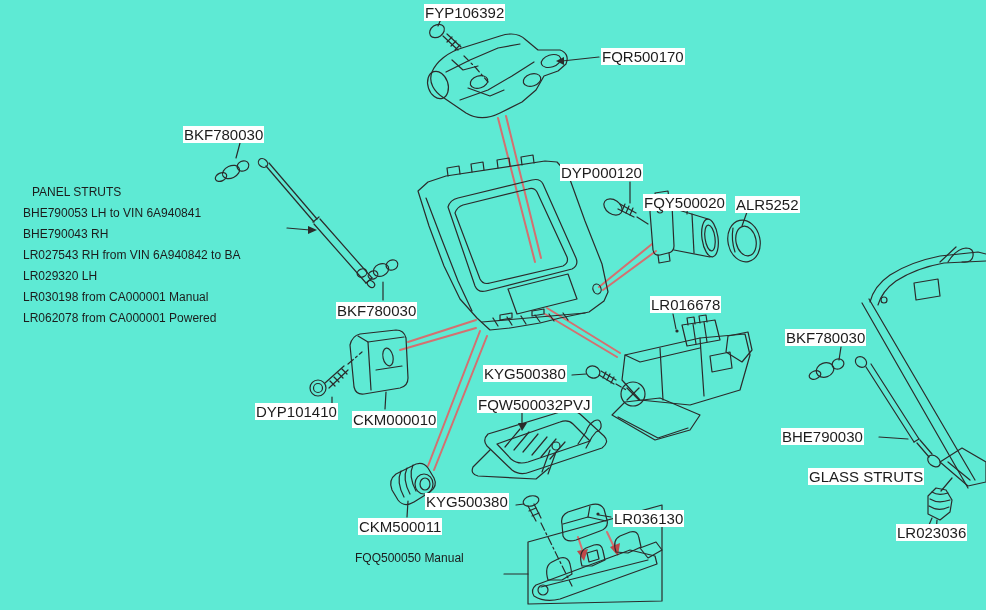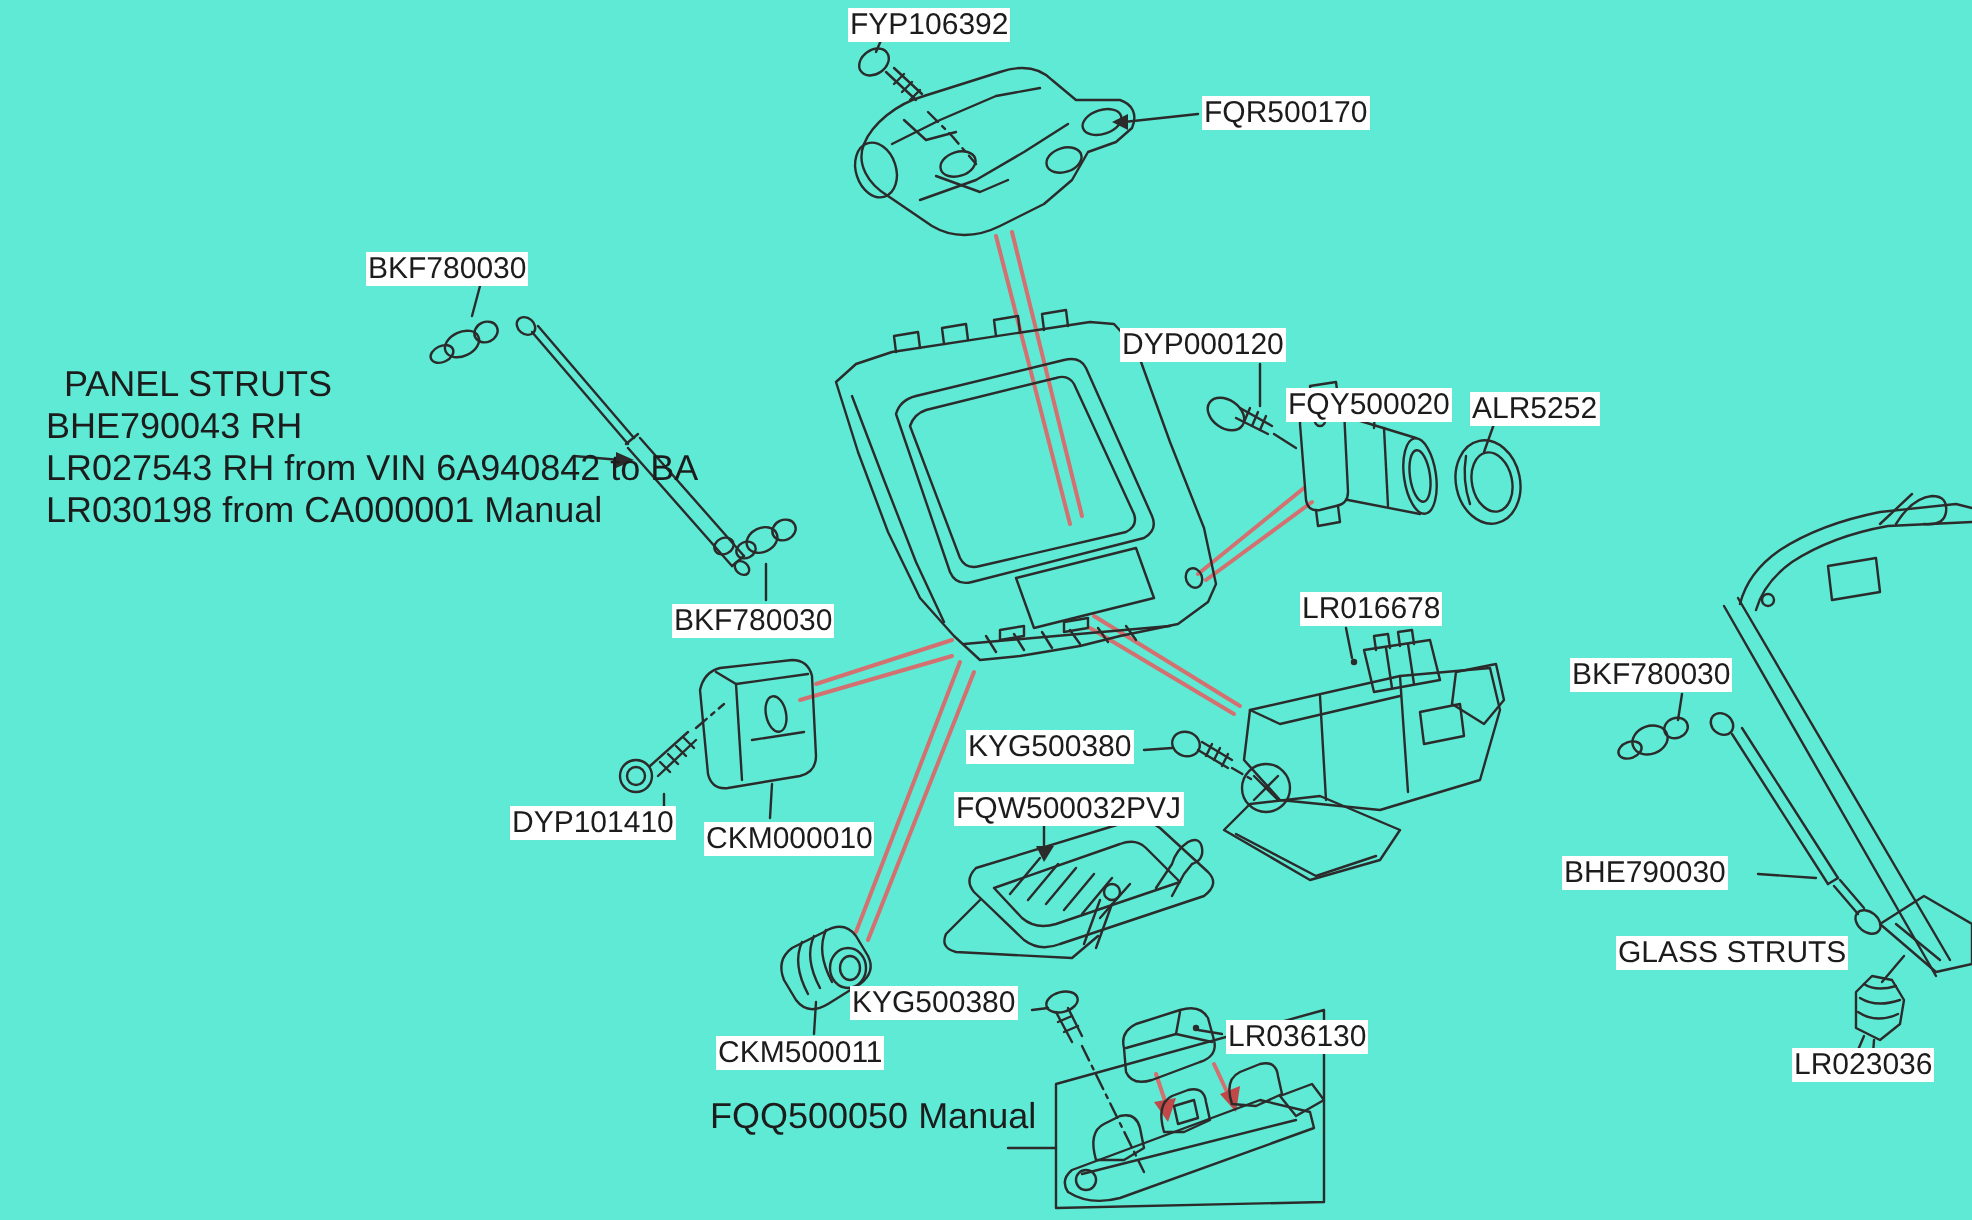--- a/index.html
+++ b/index.html
@@ -6,21 +6,21 @@
   .stage{
     position:relative;width:986px;height:610px;background:#5eead4;overflow:hidden;
     font-family:"Liberation Sans","DejaVu Sans",sans-serif;color:#1c1c1c;
   }
   .stage svg{position:absolute;left:0;top:0;}
   .part-label{
     position:absolute;font-size:15px;line-height:17px;white-space:nowrap;
     color:#1c1c1c;background:#ffffff;padding:0 1px;
   }
   .note-block{
-    position:absolute;font-size:18px;color:#1c1c1c;white-space:nowrap;
+    position:absolute;font-size:12px;color:#1c1c1c;white-space:nowrap;
   }
   .note-block div{line-height:21px;}
   .note-block .nb-title{padding-left:9px;}
   .note-block.fqq div{line-height:22px;}
 </style>
 </head>
 <body>
 
 <div class="stage">
 
@@ -333,22 +333,25 @@
   <div class="part-label" style="left:483px;top:365px">KYG500380</div>
   <div class="part-label" style="left:477px;top:396px">FQW500032PVJ</div>
   <div class="part-label" style="left:255px;top:403px">DYP101410</div>
   <div class="part-label" style="left:352px;top:411px">CKM000010</div>
   <div class="part-label" style="left:358px;top:518px">CKM500011</div>
   <div class="part-label" style="left:425px;top:493px">KYG500380</div>
   <div class="part-label" style="left:613px;top:510px">LR036130</div>
 
   <div class="note-block" style="left:23px;top:182px">
     <div class="nb-title">PANEL STRUTS</div>
+    <div>BHE790053 LH to VIN 6A940841</div>
     <div>BHE790043 RH</div>
     <div>LR027543 RH from VIN 6A940842 to BA</div>
+    <div>LR029320 LH</div>
     <div>LR030198 from CA000001 Manual</div>
+    <div>LR062078 from CA000001 Powered</div>
   </div>
 
   <div class="note-block fqq" style="left:355px;top:547px">
     <div>FQQ500050 Manual</div>
   </div>
 
 </div>
 
 </body></html>

